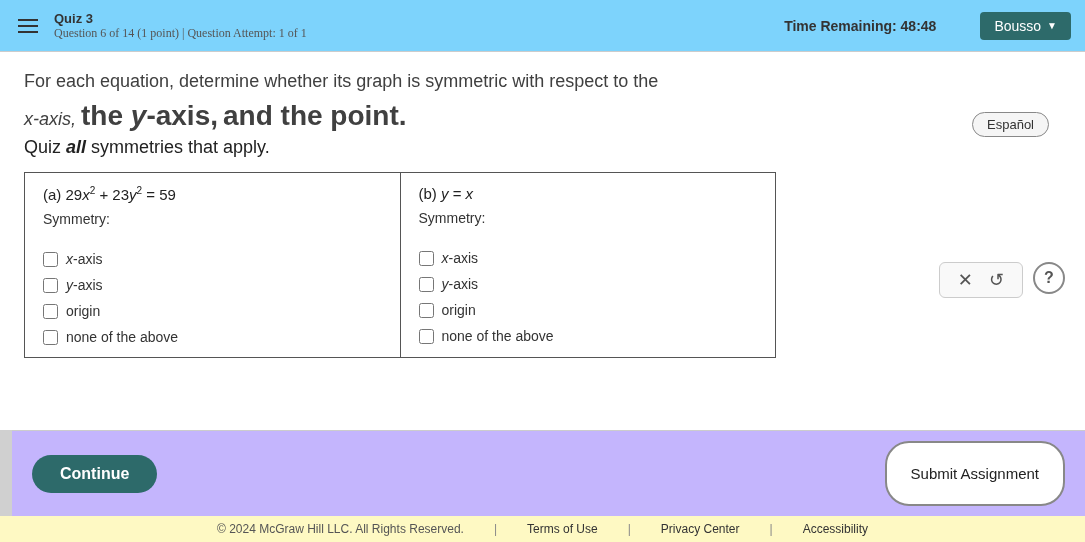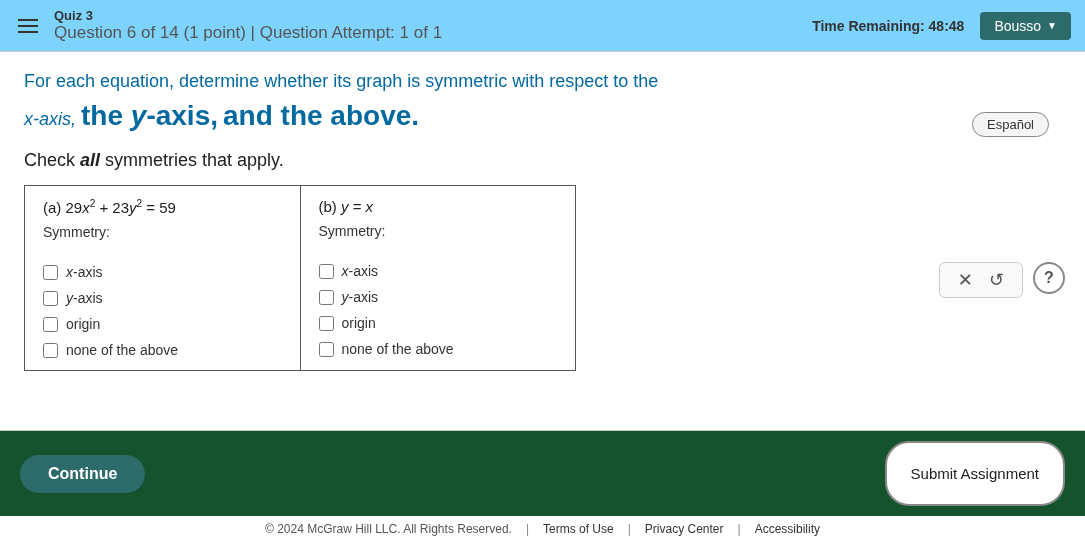--- a/index.html
+++ b/index.html
@@ -44,22 +44,23 @@
     .header-quiz-info {
       display: flex;
       flex-direction: column;
     }
     .quiz-title {
       font-size: 13px;
       font-weight: bold;
       color: #333;
     }
     .quiz-subtitle {
-      font-size: 17px;
+      font-size: 12px;
       color: #555;
+      font-family: Liberation Serif, serif;
     }
     .header-right {
       display: flex;
       align-items: center;
       gap: 16px;
     }
     .timer-label {
       font-size: 14px;
       font-weight: bold;
       color: #333;
@@ -68,40 +69,41 @@
       background: #2d6a6a;
       color: #fff;
       border: none;
       border-radius: 4px;
       padding: 6px 14px;
       font-size: 14px;
       cursor: pointer;
       display: flex;
       align-items: center;
       gap: 6px;
+      margin-left: 28px;
     }
     .user-btn .chevron {
       font-size: 10px;
     }
 
     
     .main-content {
       background: #fff;
       flex: 1;
       display: flex;
       flex-direction: column;
       padding: 16px 24px 10px 24px;
       overflow: hidden;
     }
 
     .question-text {
       font-size: 18px;
-      color: #0369a1;
+      color: #404040;
       line-height: 1.5;
-      margin-bottom: 13px;
+      margin-bottom: 0;
     }
     .question-text .large-bold {
       font-size: 28px;
       font-weight: bold;
     }
     .check-all-text {
       font-size: 18px;
       color: #222;
       margin-bottom: 14px;
     }
@@ -161,21 +163,21 @@
       border: none;
       font-size: 18px;
       cursor: pointer;
       color: #555;
     }
 
     
     .symmetry-table {
       border: 1.5px solid #555;
       border-collapse: collapse;
-      width: 552px;
+      width: 752px;
       margin-bottom: 10px;
     }
     .symmetry-table td {
       border: 1.5px solid #555;
       padding: 12px 20px 12px 18px;
       vertical-align: top;
       width: 50%;
     }
     .eq-label {
       font-size: 15px;
@@ -210,27 +212,28 @@
 
     
     .math-eq {
       font-size: 15px;
       color: #222;
     }
     sup { font-size: 10px; }
 
     
     .bottom-bar {
-      background: #14532d;
+      background: #c4b5fd;
       border-top: 1px solid #ccc;
       display: flex;
       align-items: center;
       justify-content: space-between;
       padding: 10px 20px;
       min-height: 62px;
+      margin-left: 12px;
     }
     .continue-btn {
       background: #2d6a6a;
       color: #fff;
       border: none;
       border-radius: 24px;
       padding: 10px 28px;
       font-size: 16px;
       cursor: pointer;
       font-weight: bold;
@@ -241,25 +244,25 @@
       border: 2px solid #888;
       border-radius: 24px;
       padding: 22px 24px;
       font-size: 15px;
       cursor: pointer;
       font-weight: normal;
     }
 
     
     .footer-bar {
-      background: #ffffff;
+      background: #fef9c3;
       display: flex;
       align-items: center;
       justify-content: center;
-      gap: 14px;
+      gap: 30px;
       padding: 5px 10px;
       font-size: 12px;
       color: #333;
       min-height: 26px;
     }
     .footer-bar a {
       color: #333;
       text-decoration: none;
       text-align: center;
     }
@@ -308,25 +311,25 @@
   <div class="main-content">
 
     <button class="espanol-btn">Español</button>
 
     <div class="question-text">
       <span>For each equation, determine whether its graph is symmetric with respect to the</span>
       <br>
       <span class="axis-label"><em>x</em>-axis,</span>
       <span> </span>
       <span class="large-bold">the <em>y</em>-axis,</span>
-      <span class="large-bold"> and the above.</span>
+      <span class="large-bold"> and the point.</span>
     </div>
 
     <div class="check-all-text">
-      <span>Check </span><span class="italic">all</span><span> symmetries that apply.</span>
+      <span>Quiz </span><span class="italic">all</span><span> symmetries that apply.</span>
     </div>
 
     <div class="action-btns-row">
       <button class="action-btn">✕</button>
       <button class="action-btn">↺</button>
     </div>
 
     <button class="help-btn">?</button>
 
     <table class="symmetry-table">

